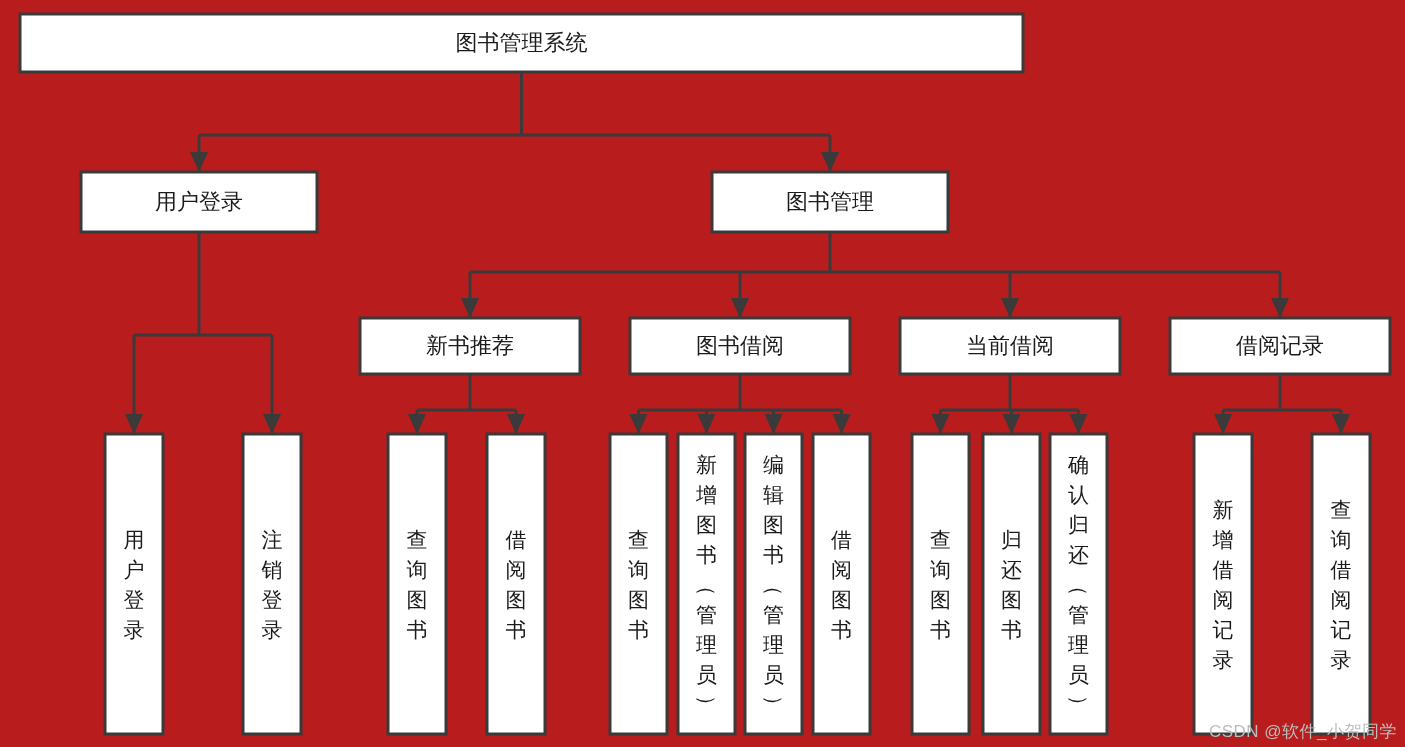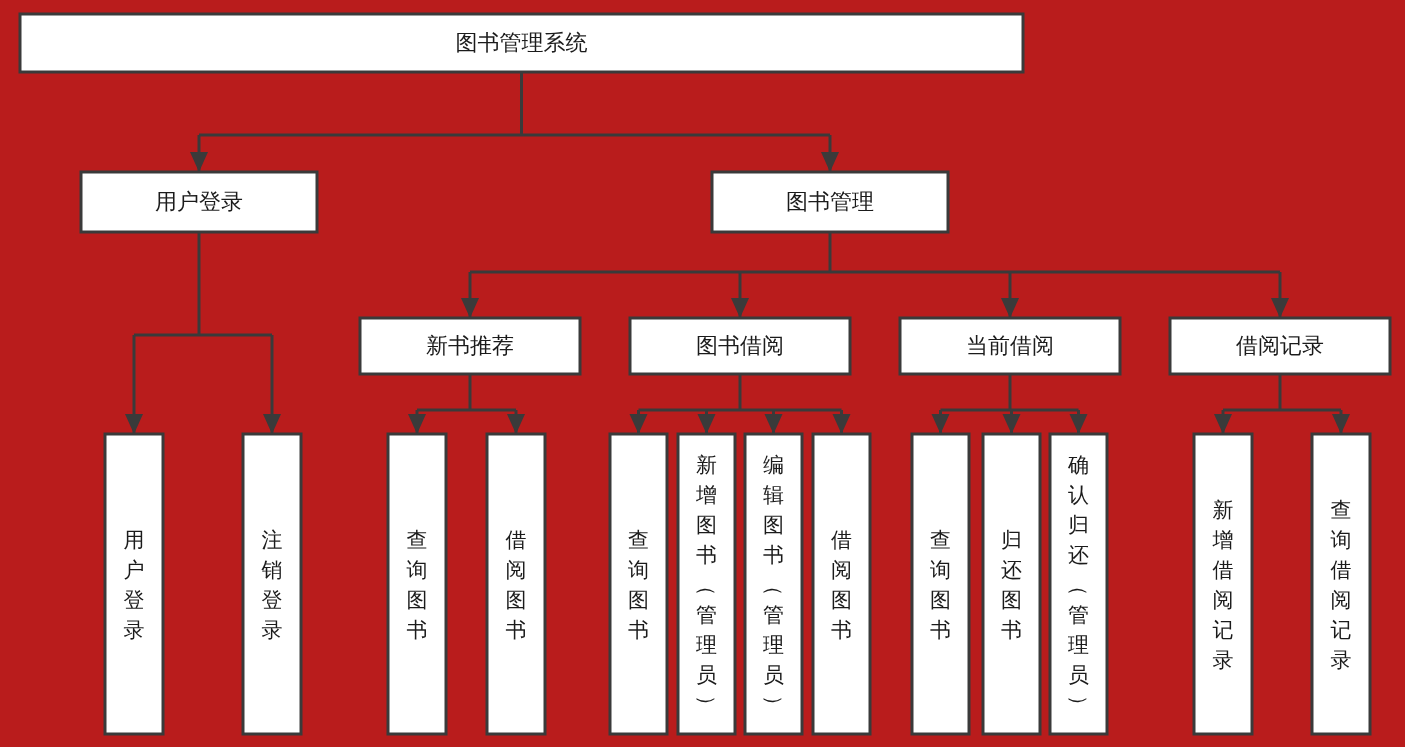--- a/index.html
+++ b/index.html
@@ -209,13 +209,14 @@
           <text class="node-label-v" x="1341" y="517.4" text-anchor="middle" font-size="21">查</text>
           <text class="node-label-v" x="1341" y="547.4" text-anchor="middle" font-size="21">询</text>
           <text class="node-label-v" x="1341" y="577.4" text-anchor="middle" font-size="21">借</text>
           <text class="node-label-v" x="1341" y="607.4" text-anchor="middle" font-size="21">阅</text>
           <text class="node-label-v" x="1341" y="637.4" text-anchor="middle" font-size="21">记</text>
           <text class="node-label-v" x="1341" y="667.4" text-anchor="middle" font-size="21">录</text>
         </g>
       </g>
   </svg>
 
+  <div class="watermark">CSDN @软件_小贺同学</div>
 </div>
 
 </body></html>

